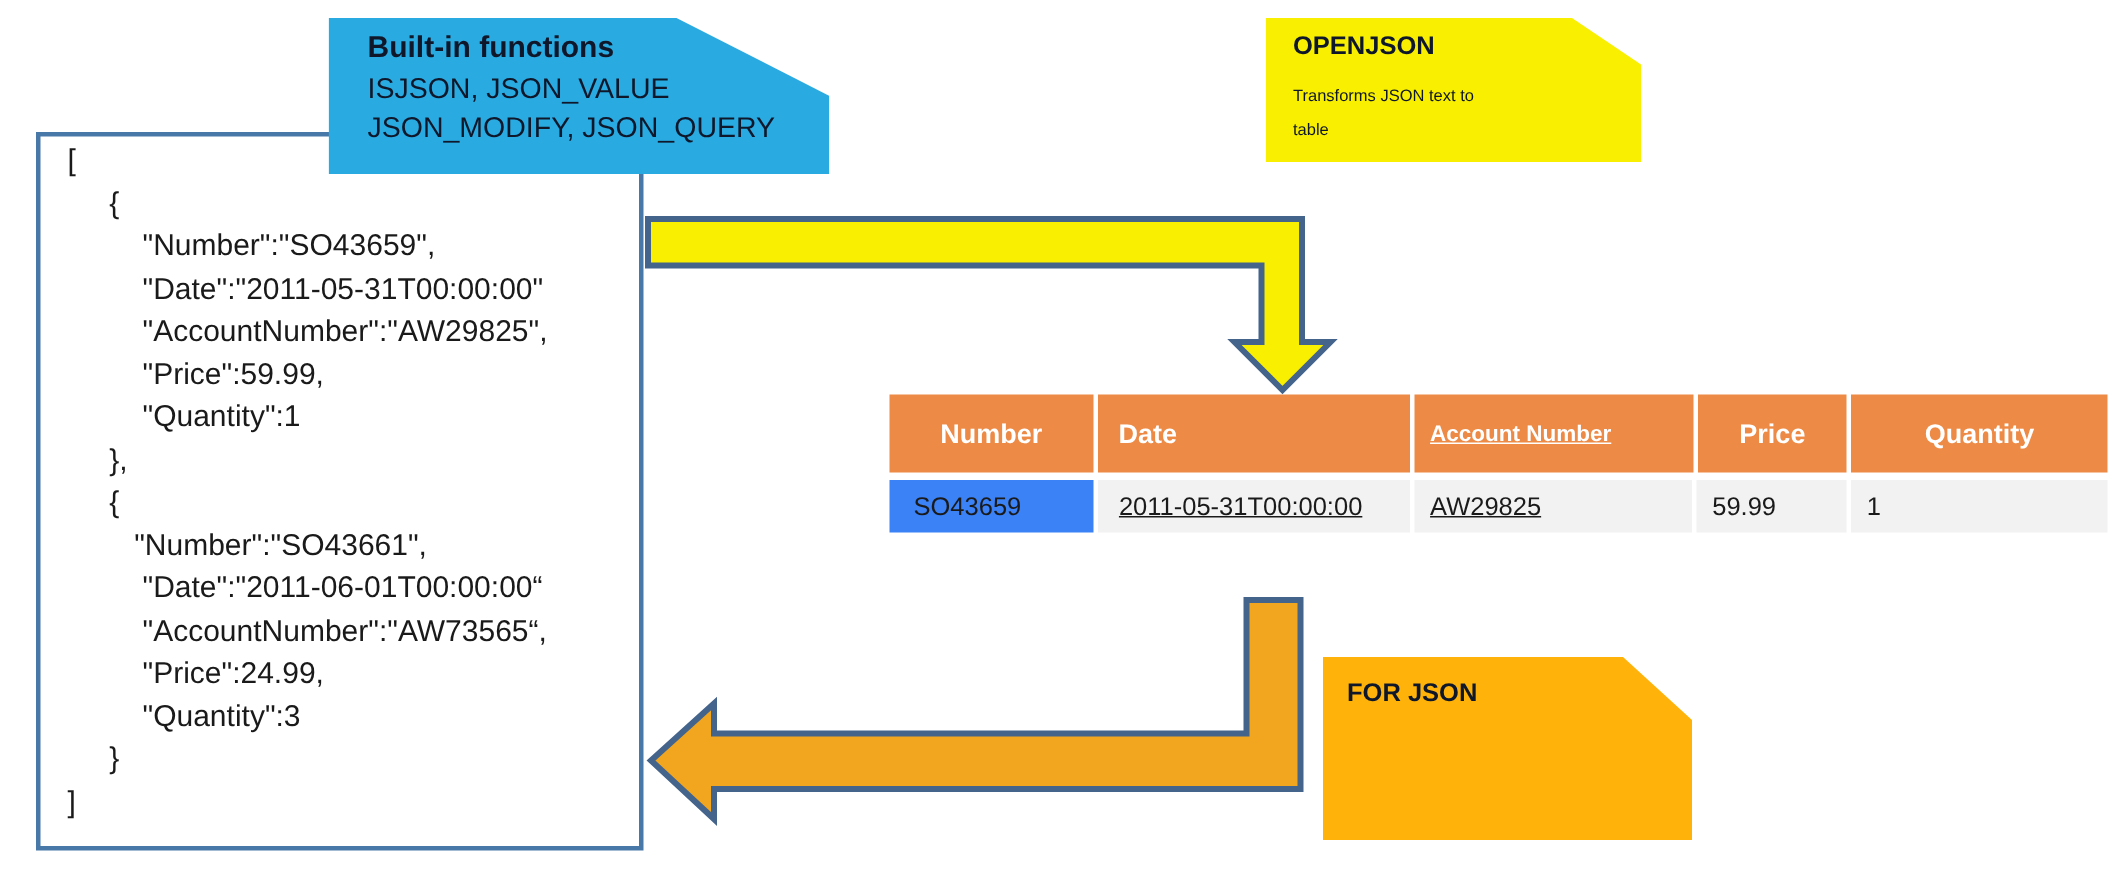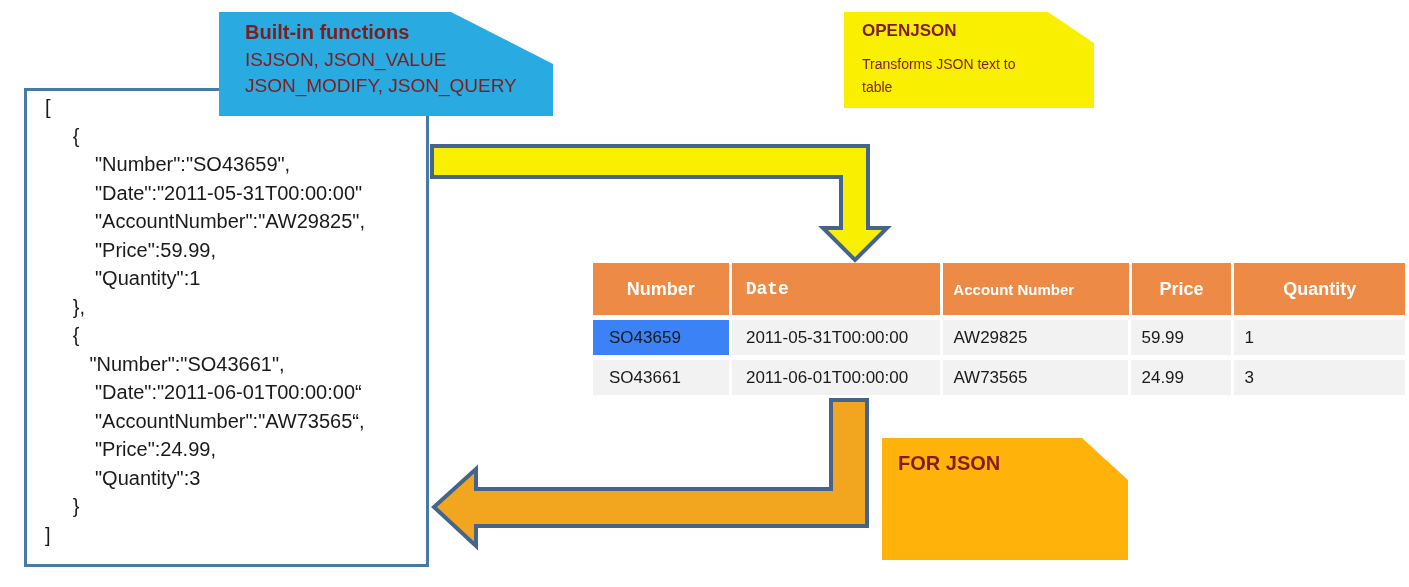--- a/index.html
+++ b/index.html
@@ -11,73 +11,73 @@
     position:absolute;left:24px;top:88px;width:405px;height:479px;
     border:3px solid #4878A8;background:#ffffff;z-index:1;box-sizing:border-box;
   }
   .json-code{
     margin:0;padding:2px 0 0 18px;
     font-family:"Liberation Sans",sans-serif;
     font-size:20px;line-height:28.5px;color:#1a1a1a;white-space:pre;
   }
 
   
-  .callout{position:absolute;z-index:4;color:#7f1d1d;box-sizing:border-box;}
+  .callout{position:absolute;z-index:4;color:#0f172a;box-sizing:border-box;}
   .callout .callout-title{font-weight:bold;}
   .callout .callout-body{white-space:pre-line;}
 
   .callout-builtin{
     left:219px;top:12px;width:334px;height:104px;background:#29ABE2;
     clip-path:polygon(0 0,232px 0,100% 52px,100% 100%,0 100%);
     padding:9px 0 0 26px;
   }
   .callout-builtin .callout-title{font-size:20px;margin-bottom:3px;}
   .callout-builtin .callout-body{font-size:19px;line-height:26px;}
 
   .callout-openjson{
     left:844px;top:12px;width:250px;height:96px;background:#F8F000;
     clip-path:polygon(0 0,204px 0,100% 31px,100% 100%,0 100%);
     padding:9px 0 0 18px;
   }
   .callout-openjson .callout-title{font-size:17px;}
-  .callout-openjson .callout-body{font-size:14px;line-height:23px;margin-top:12px;}
+  .callout-openjson .callout-body{font-size:11px;line-height:23px;margin-top:12px;}
 
   .callout-forjson{
     left:882px;top:438px;width:246px;height:122px;background:#FFB30A;
     clip-path:polygon(0 0,200px 0,100% 42px,100% 100%,0 100%);
     padding:14px 0 0 16px;
   }
-  .callout-forjson .callout-title{font-size:20px;}
+  .callout-forjson .callout-title{font-size:17px;}
   .callout-forjson .callout-body{font-size:17px;line-height:23px;margin-top:17px;}
 
   
   .results-table{position:absolute;left:593px;top:263px;width:812px;z-index:2;}
   .trow{display:flex;gap:3px;}
   .thead-row{height:52px;margin-bottom:5px;}
   .thead-row .cell{
     background:#ED8A45;color:#ffffff;font-weight:bold;font-size:18px;
     display:flex;align-items:center;box-sizing:border-box;
   }
   .tdata-row{height:35px;margin-bottom:5px;}
   .tdata-row .cell{
     background:#F2F2F2;color:#1a1a1a;font-size:17px;
     display:flex;align-items:center;box-sizing:border-box;
   }
   .c0{width:140px;}
   .c1{width:215px;}
-  .c2{width:191px;}
+  .c2{width:191px;text-decoration:underline;}
   .c3{width:103px;}
   .c4{width:176px;}
   .thead-row .c0{justify-content:center;}
-  .thead-row .c1{padding-left:14px;font-family:Liberation Mono, monospace;}
+  .thead-row .c1{padding-left:14px;}
   .thead-row .c2{padding-left:10px;font-size:15px;}
   .thead-row .c3{justify-content:center;}
   .thead-row .c4{justify-content:center;}
   .tdata-row .c0{padding-left:16px;}
-  .tdata-row .c1{padding-left:14px;}
+  .tdata-row .c1{padding-left:14px;text-decoration:underline;}
   .tdata-row .c2{padding-left:10px;}
   .tdata-row .c3{padding-left:10px;}
   .tdata-row .c4{padding-left:10px;}
 
   .arrows-layer{position:absolute;left:0;top:0;z-index:3;pointer-events:none;}
 </style>
 </head>
 <body>
 
 <div class="page">
@@ -132,22 +132,15 @@
       <div class="cell c3" style="background-color: rgb(237, 138, 69);">Price</div>
       <div class="cell c4" style="background-color: rgb(237, 138, 69);">Quantity</div>
     </div>
     <div class="trow tdata-row">
       <div class="cell c0" style="background-color: #3b82f6;">SO43659</div>
       <div class="cell c1" style="background-color: rgb(242, 242, 242);">2011-05-31T00:00:00</div>
       <div class="cell c2" style="background-color: rgb(242, 242, 242);">AW29825</div>
       <div class="cell c3" style="background-color: rgb(242, 242, 242);">59.99</div>
       <div class="cell c4" style="background-color: rgb(242, 242, 242);">1</div>
     </div>
-    <div class="trow tdata-row">
-      <div class="cell c0" style="background-color: rgb(242, 242, 242);">SO43661</div>
-      <div class="cell c1" style="background-color: rgb(242, 242, 242);">2011-06-01T00:00:00</div>
-      <div class="cell c2" style="background-color: rgb(242, 242, 242);">AW73565</div>
-      <div class="cell c3" style="background-color: rgb(242, 242, 242);">24.99</div>
-      <div class="cell c4" style="background-color: rgb(242, 242, 242);">3</div>
-    </div>
   </div>
 
 </div>
 
 </body></html>

